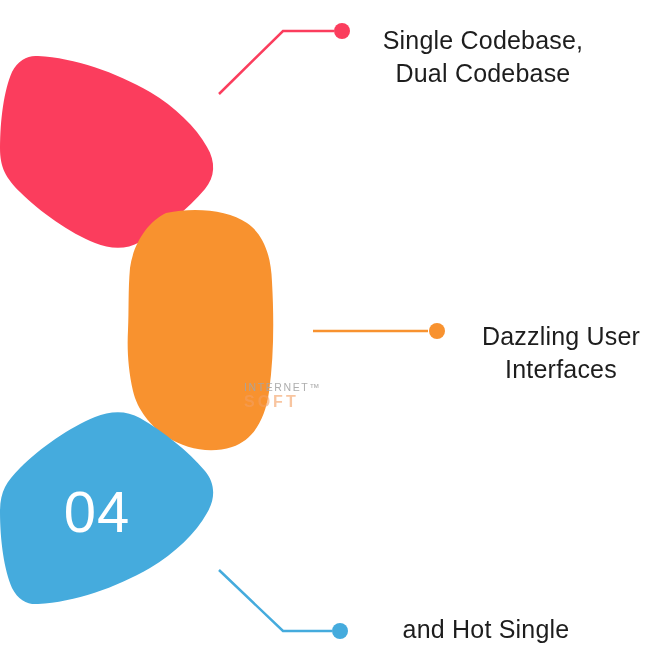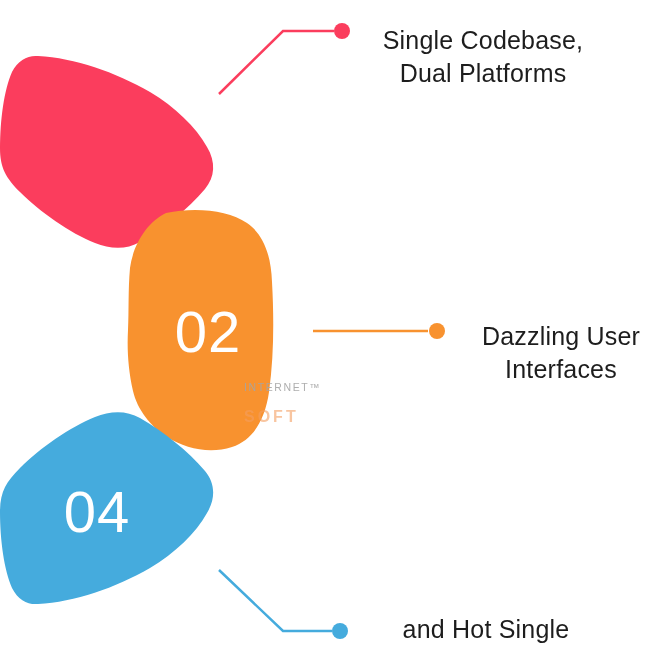--- a/index.html
+++ b/index.html
@@ -52,21 +52,21 @@
     font-size: 10.5px;
     letter-spacing: 1.6px;
     color: rgba(165, 165, 165, 0.9);
     font-weight: 400;
   }
   .watermark .wm-line2 {
     font-size: 16px;
     font-weight: 700;
     letter-spacing: 3px;
     color: rgba(243, 158, 96, 0.6);
-    margin-top: 16px;
+    margin-top: 1px;
   }
 </style>
 </head>
 <body>
 
 <div class="stage">
 
   <svg width="654" height="664" viewBox="0 0 654 664">
 
     <path d="M 38 56
@@ -105,26 +105,25 @@
     <polyline points="219,94 283,31 334,31" fill="none" stroke-width="2.5" stroke="#FB3D5D"></polyline>
     <circle cx="342" cy="31" r="8" fill="#FB3D5D"></circle>
 
     <polyline points="313,331 428,331" fill="none" stroke-width="2.5" stroke="#F8922F"></polyline>
     <circle cx="437" cy="331" r="8" fill="#F8922F"></circle>
 
     <polyline points="219,570 283,631 332,631" fill="none" stroke-width="2.5" stroke="#45ABDD"></polyline>
     <circle cx="340" cy="631" r="8" fill="#45ABDD"></circle>
   </svg>
 
-  <div class="segment-number" style="left:208px; top:332px;">02</div>
   <div class="segment-number" style="left:97px; top:512px;">04</div>
 
   <div class="step-label" style="left:333px; top:2px; width:300px;">
     <div>Single Codebase,</div>
-    <div>Dual Platforms</div>
+    <div>Dual Codebase</div>
   </div>
 
   <div class="step-label" style="left:451px; top:298px; width:220px;">
     <div>Dazzling User</div>
     <div>Interfaces</div>
   </div>
 
   <div class="step-label" style="left:336px; top:591px; width:300px;">
     <div>and Hot Single</div>
   </div>

